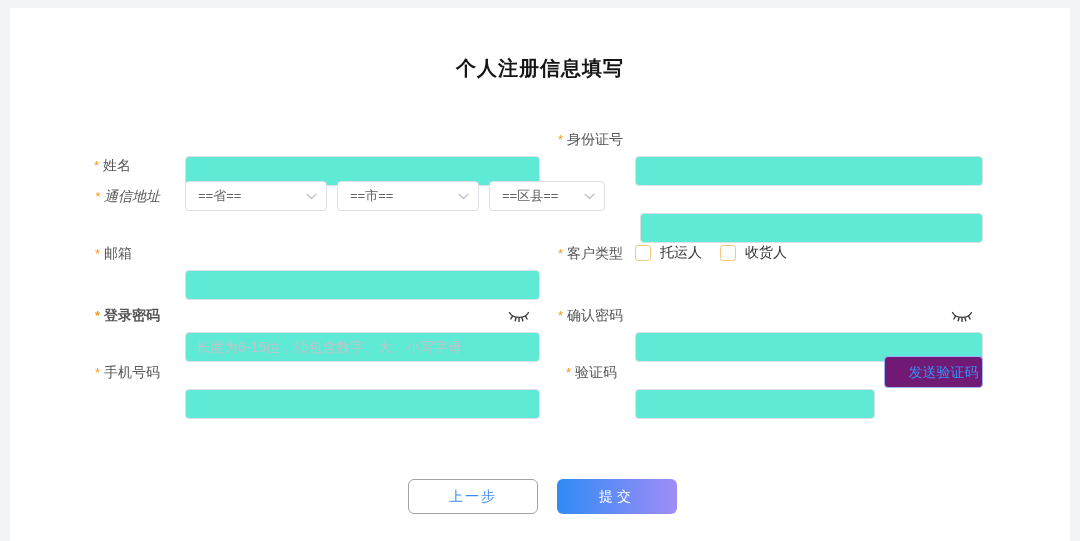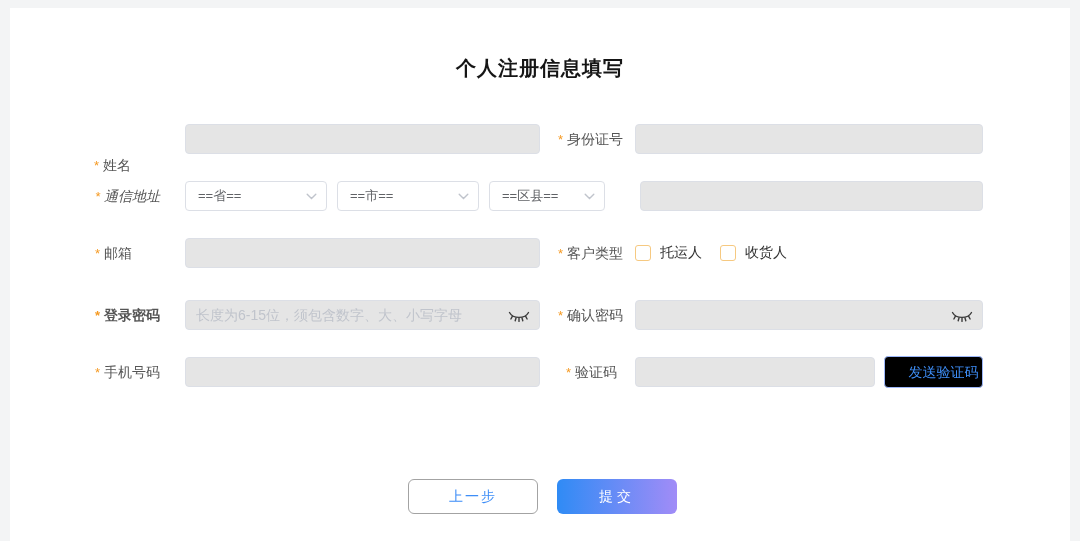--- a/index.html
+++ b/index.html
@@ -19,42 +19,42 @@
     letter-spacing:1px;
   }
   .row { position:absolute; left:0; width:100%; height:30px; }
   .lbl {
     position:absolute; font-size:14px; color:#555; line-height:30px;
     white-space:nowrap;
   }
   .star { color:var(--asterisk_orange,#f59a23); margin-right:4px; font-size:13px; }
   .inp {
     position:absolute; height:30px; border:1px solid #dcdfe6; border-radius:4px;
-    background:#e5e5e5; font-size:14px; color:#606266; padding:0 10px; outline:none;
+    background:#5eead4; font-size:14px; color:#606266; padding:0 10px; outline:none;margin-top:32px;
   }
   .inp::placeholder { color:#c0c4cc; }
   .inp-wrap { position:absolute; height:30px; }
   .inp-wrap .inp { position:static; width:100%; height:100%; padding-right:34px; }
   .eye { position:absolute; right:10px; top:9px; cursor:pointer; display:block; }
   .sel {
     position:absolute; height:30px; border:1px solid #dcdfe6; border-radius:4px;
     background:#fff; display:flex; align-items:center; justify-content:space-between;
     padding:0 9px 0 12px; font-size:13px; color:#606266; cursor:pointer;
   }
   .chev { display:flex; align-items:center; }
   .cb-group { position:absolute; display:flex; align-items:center; height:30px; }
   .cb-item { display:flex; align-items:center; margin-right:18px; cursor:pointer; }
   .cb-box {
     width:16px; height:16px; border:1px solid var(--checkbox_orange,#f6c981);
     border-radius:3px; background:#fff; display:inline-block;
   }
   .cb-lbl { font-size:14px; color:#333; margin-left:9px; }
   .send-btn {
     position:absolute; height:32px; border:1px solid #9db7f9; border-radius:4px;
-    background:#000000; color:var(--accent_blue,#3e8ef7); font-size:14px;
+    background:#701a75; color:var(--accent_blue,#3e8ef7); font-size:14px;
     text-align:center; line-height:30px; cursor:pointer;padding-left:20px;
   }
   .btn-prev {
     position:absolute; left:398px; top:471px; width:130px; height:35px;
     border:1px solid #a3a3a3; border-radius:6px; background:#fff;
     color:var(--accent_blue,#3e8ef7); font-size:14px; letter-spacing:2px;
     text-align:center; line-height:33px; cursor:pointer;
   }
   .btn-submit {
     position:absolute; left:547px; top:471px; width:120px; height:35px;

